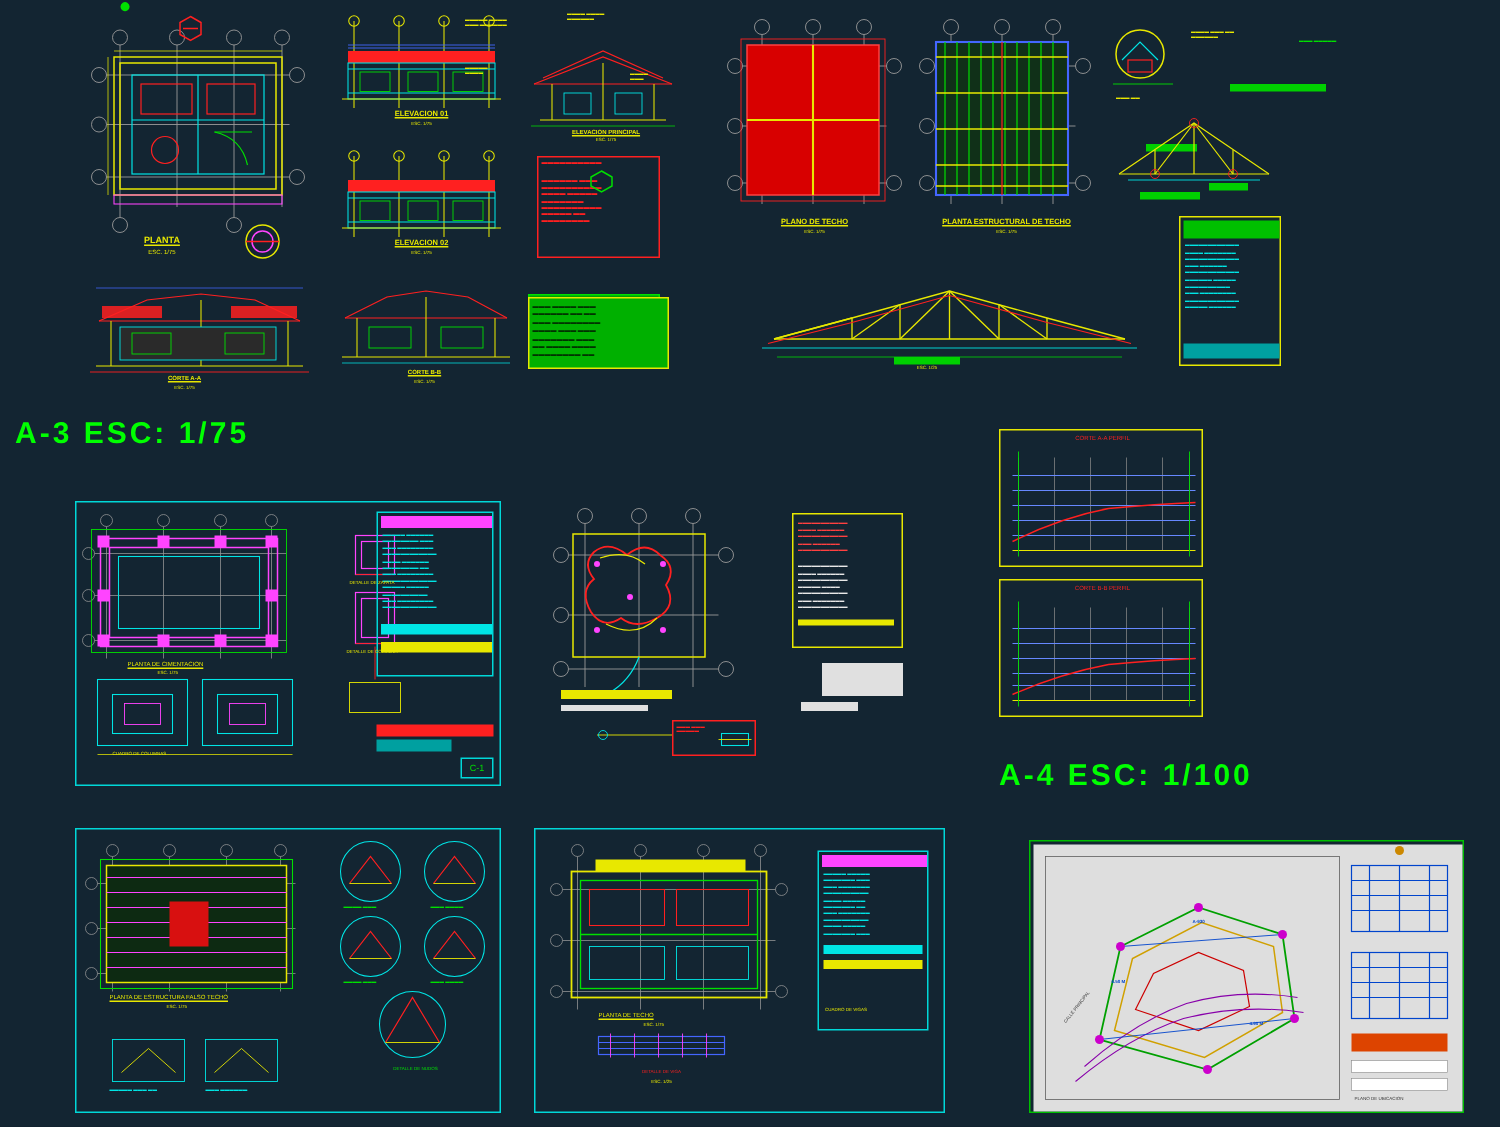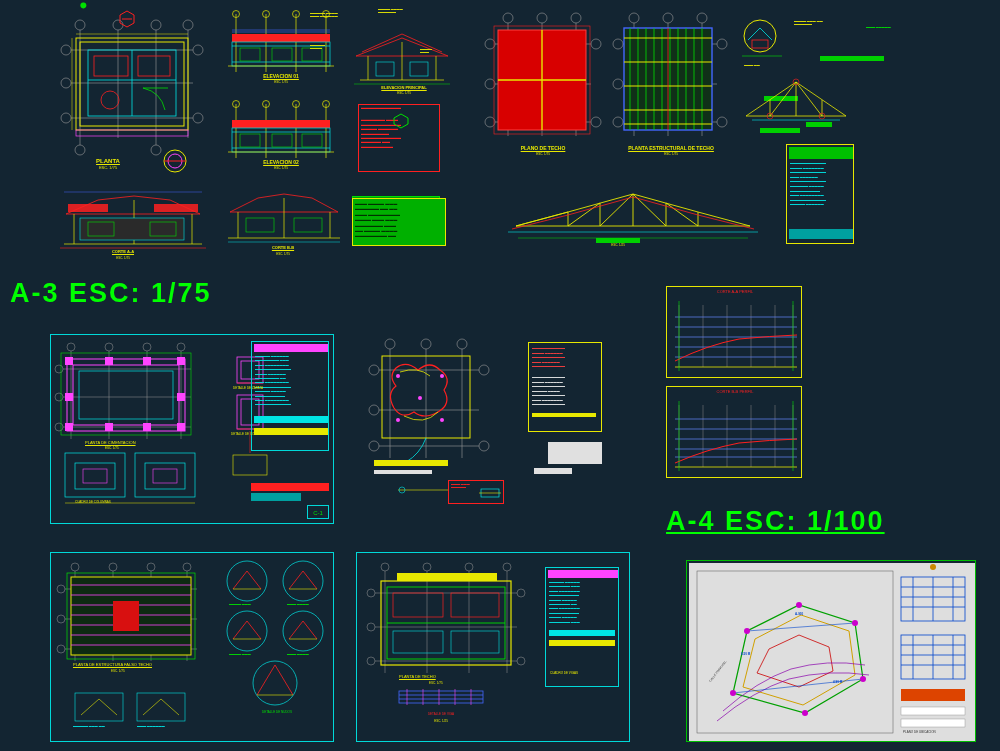--- a/index.html
+++ b/index.html
@@ -1,20 +1,20 @@
 <!DOCTYPE html>
 <html><head>
 <meta charset="utf-8">
 <style>
   html,body{margin:0;padding:0;background:#12232e;}
   body{width:1000px;height:751px;overflow:hidden;font-family:"Liberation Sans",sans-serif;}
   #stage{position:relative;width:1000px;height:751px;background:#132532;}
   .abs{position:absolute;}
   .lbl{color:#00ff00;font-weight:bold;letter-spacing:2px;}
-  .bigLbl{font-size:27px;text-align:center;}
+  .bigLbl{font-size:20px;text-align:center;}
   .panel{position:absolute;box-sizing:border-box;}
   .bd-cyan{border:1px solid #00d8d8;}
   .bd-yellow{border:1px solid #e8e800;}
   .bd-white{border:1px solid #d8d8d8;}
   .bd-green{border:1px solid #00c000;}
   .tiny{font-size:3px;line-height:3.4px;}
   .t4{font-size:4px;line-height:4.4px;}
   .t5{font-size:5px;line-height:5.6px;}
   .t6{font-size:6px;line-height:6.6px;}
   .cy{color:#00e5e5;}
@@ -649,21 +649,21 @@
       <g stroke="#e8e800" stroke-width="0.8">
           <line x1="8" y1="80" x2="130" y2="80"></line>
         </g>
       <g stroke="#00e000" stroke-width="0.6">
         <line x1="12" y1="14" x2="12" y2="84"></line>
           <line x1="126" y1="14" x2="126" y2="84"></line>
       </g>
     </svg>
   </div>
 
-  <div class="abs lbl bigLbl" style="left:666px;top:506px;text-decoration:underline;">A-4  ESC:  1/100</div>
+  <div class="abs lbl bigLbl" style="left:666px;top:506px;">A-4  ESC:  1/100</div>
 
   <div class="panel bd-cyan" style="left:50px;top:552px;width:284px;height:190px;">
     <svg width="284" height="190">
       <g stroke="#9a9a9a" stroke-width="0.5" fill="none">
         <circle cx="24" cy="14" r="4"></circle>
           <circle cx="62" cy="14" r="4"></circle>
           <circle cx="100" cy="14" r="4"></circle>
           <circle cx="136" cy="14" r="4"></circle>
         <circle cx="10" cy="36" r="4"></circle>
           <circle cx="10" cy="66" r="4"></circle>

